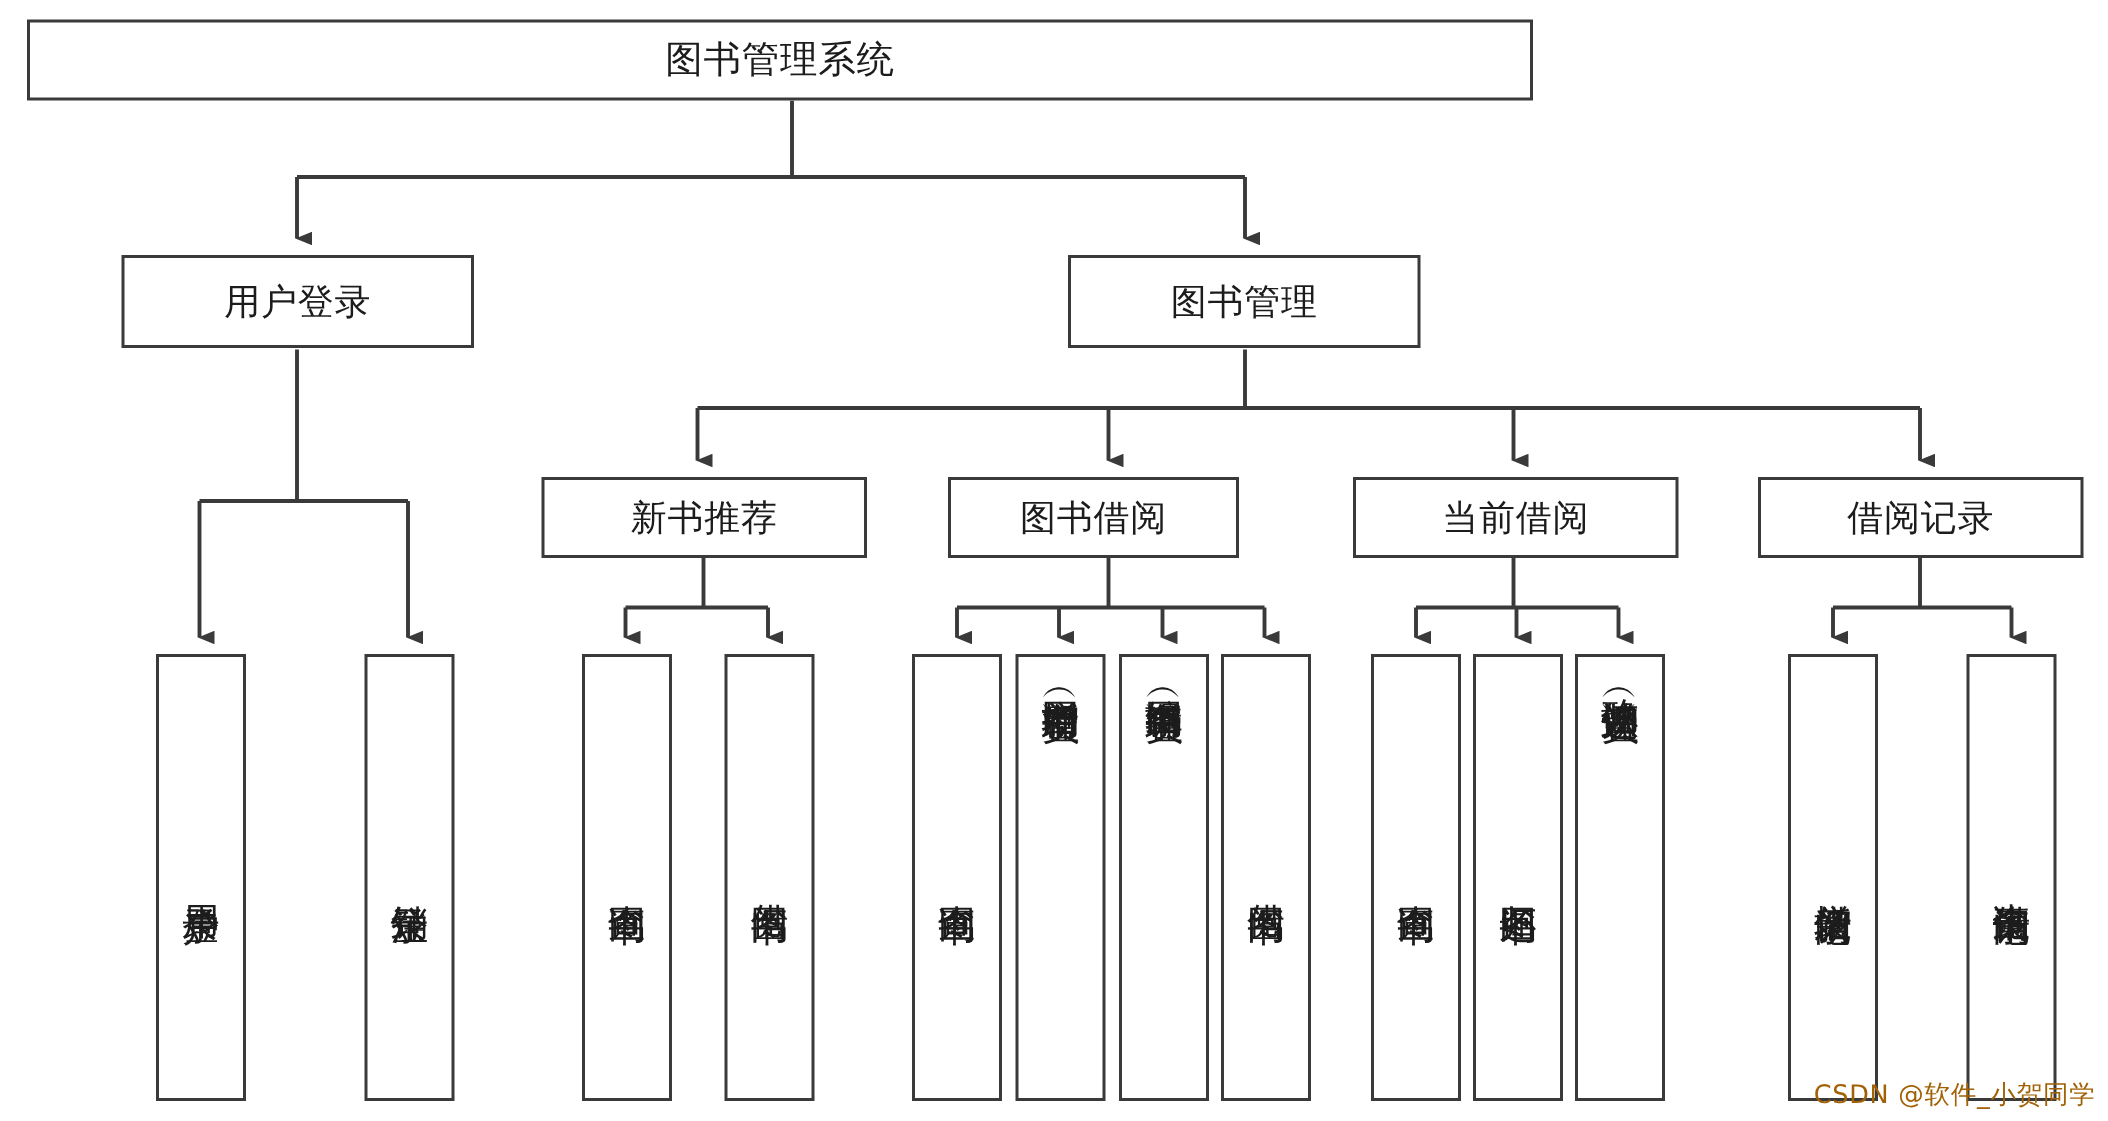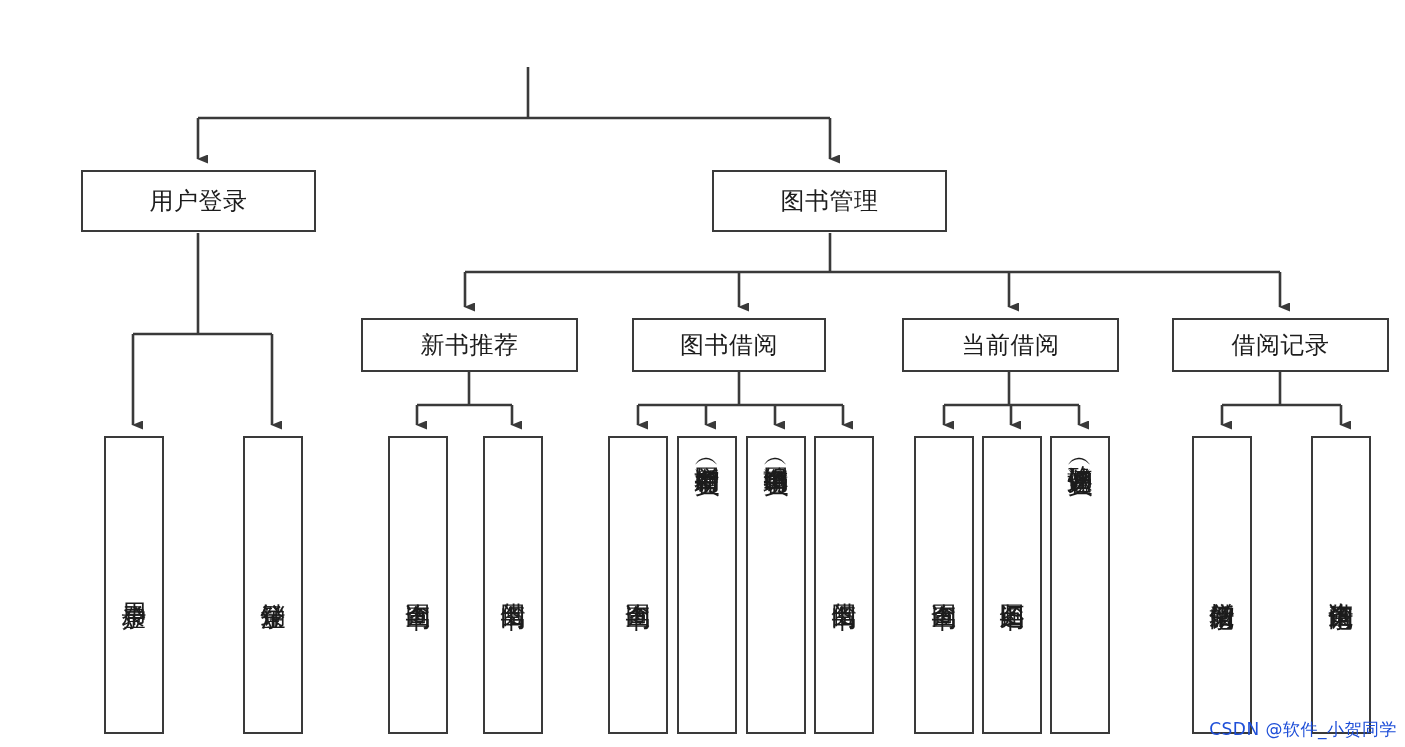--- a/index.html
+++ b/index.html
@@ -56,21 +56,21 @@
   }
   .node-leaf.leaf-center {
     align-items: center;
     padding-top: 0;
   }
   .watermark {
     position: absolute;
     right: 8px;
     bottom: 6px;
     font-size: 17px;
-    color: #1d4ed8;
+    color: #a16207;
     white-space: nowrap;
     letter-spacing: 0.5px;
     font-family: "DejaVu Sans", "Liberation Sans", sans-serif;
   }
 </style>
 </head>
 <body>
 
 <div id="root">
 
@@ -117,20 +117,23 @@
       <path d="M1011,405 L1011,425" marker-end="url(#arw)"></path>
       <path d="M1079,405 L1079,425" marker-end="url(#arw)"></path>
 
       <path d="M1280,372 L1280,405"></path>
       <path d="M1222,405 L1341,405"></path>
       <path d="M1222,405 L1222,425" marker-end="url(#arw)"></path>
       <path d="M1341,405 L1341,425" marker-end="url(#arw)"></path>
     </g>
   </svg>
 
+  <div class="node node-h node-root" style="left:18px; top:13px; width:1004px; height:54px;">
+    <span class="node-label">图书管理系统</span>
+  </div>
 
   <div class="node node-h" style="left:81px; top:170px; width:235px; height:62px;">
     <span class="node-label">用户登录</span>
   </div>
   <div class="node node-h" style="left:361px; top:318px; width:217px; height:54px;">
     <span class="node-label">新书推荐</span>
   </div>
 
   <div class="node node-h" style="left:712px; top:170px; width:235px; height:62px;">
     <span class="node-label">图书管理</span>

